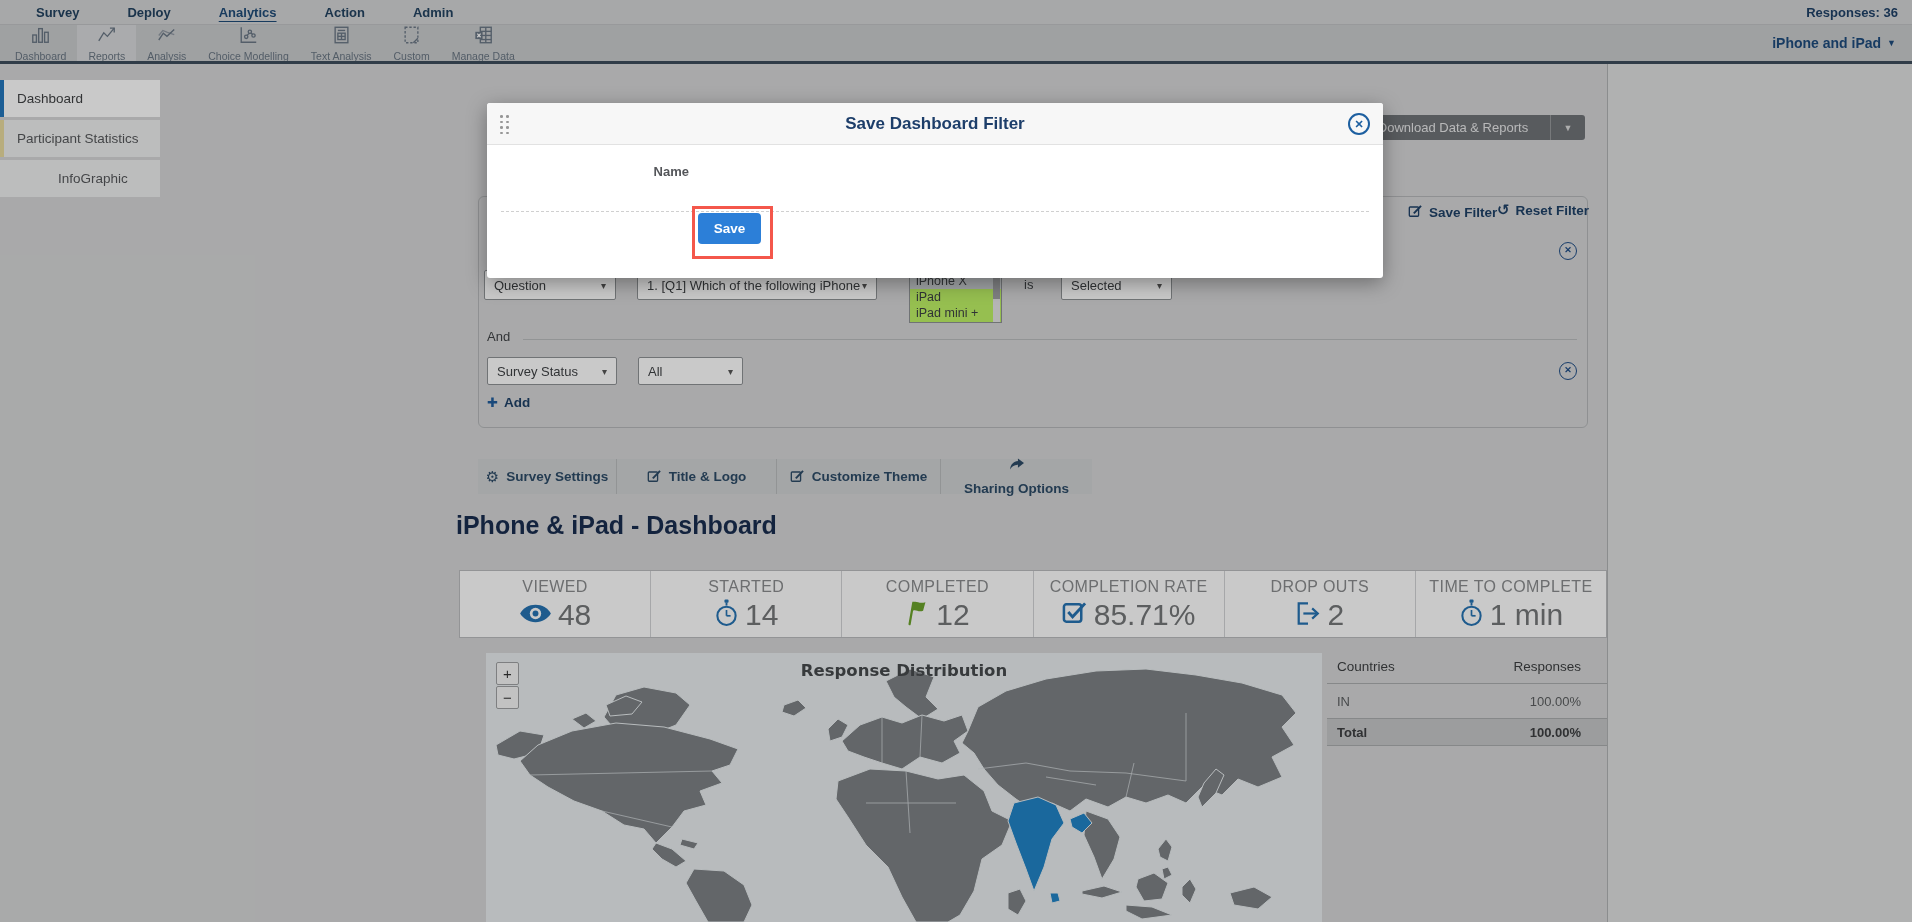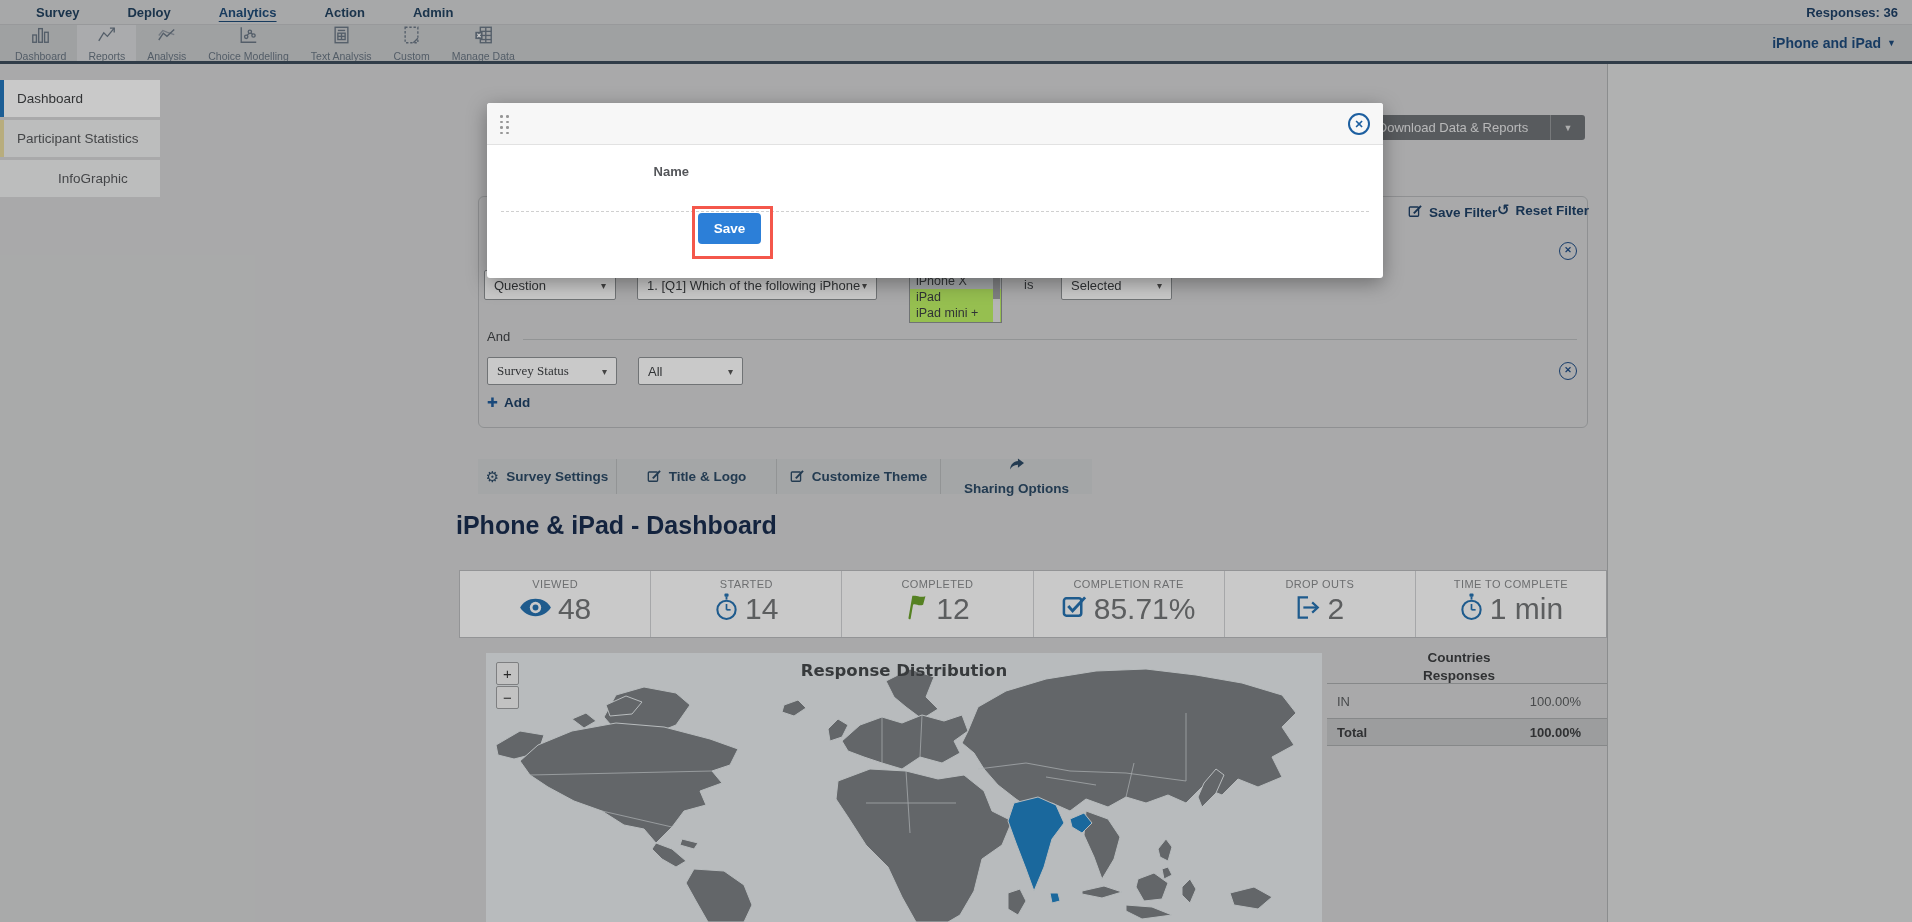--- a/index.html
+++ b/index.html
@@ -42,31 +42,31 @@
   .uic{font-family:"DejaVu Sans",sans-serif;font-style:normal;}
   
   #tabs{left:478px;top:459px;height:35px;display:flex;background:#d0d2d4;}
   .tab{display:flex;align-items:center;justify-content:center;gap:7px;font-size:13.5px;font-weight:bold;color:#2b4a66;border-right:1px solid #b9bbbd;cursor:pointer;box-sizing:border-box;}
   .tab:last-child{border-right:none;flex-direction:column;}
   
   #page-title{left:456px;top:511px;font-size:25px;font-weight:800;color:#172b4d;}
   #stats{left:459px;top:570px;width:1148px;height:68px;background:#ffffff;border:1px solid #babcbe;box-sizing:border-box;display:flex;}
   .stat{flex:1;border-right:1px solid #d2d4d6;display:flex;flex-direction:column;align-items:center;padding-top:7px;box-sizing:border-box;}
   .stat:last-child{border-right:none;}
-  .stat .slabel{font-size:11px;color:#898b8d;letter-spacing:.4px;}
+  .stat .slabel{font-size:16px;color:#898b8d;letter-spacing:.4px;}
   .stat .srow{display:flex;align-items:center;gap:6px;margin-top:2px;}
   .stat .sval{font-size:30px;color:#747678;}
   
   #map-panel{left:486px;top:653px;width:836px;height:269px;background:#e9eef0;overflow:hidden;}
   #map-title{left:0;right:0;top:8px;text-align:center;font-family:"DejaVu Sans",sans-serif;font-size:16.5px;font-weight:bold;color:#45484b;}
   .zbtn{left:10px;width:23px;height:23px;background:#f6f6f6;border:1px solid #9fa1a3;border-radius:2px;font-size:15px;color:#333;text-align:center;line-height:21px;box-sizing:border-box;cursor:pointer;}
   
   #ctable{left:1327px;top:650px;width:280px;}
   .trow{display:flex;justify-content:space-between;align-items:center;padding:0 26px 0 10px;}
-  .thead{height:33px;font-size:13.5px;font-weight:bold;color:#3b3d3f;flex-direction:column;}
+  .thead{height:33px;font-size:13.5px;font-weight:normal;color:#3b3d3f;}
   .tdata{height:34px;font-size:13px;color:#5a5c5e;}
   .ttotal{height:26px;font-size:13px;font-weight:bold;color:#3b3d3f;background:rgba(0,0,0,0.07);}
   .tline{height:1px;background:#aaacae;}
   
   #dl-btn{left:1356px;top:115px;width:229px;height:25px;background:#6f7276;border-radius:3px;display:flex;align-items:center;z-index:10;cursor:pointer;}
   #dl-btn .main{flex:1;text-align:center;font-size:13px;color:#e9eaeb;}
   #dl-btn .sep{width:1px;height:100%;background:rgba(255,255,255,.28);}
   #dl-btn .car{width:34px;text-align:center;font-size:9px;color:#dcdddd;}
   
   #overlay{left:0;top:0;width:1912px;height:922px;background:rgba(8,8,8,0.22);z-index:40;}
@@ -215,21 +215,21 @@
   <span class="abs flabel" style="left:1024px;top:277px;">is</span>
   <div class="sel abs" style="left:1061px;top:270px;width:111px;">
     <span>Selected</span>
     <span class="caret">▾</span>
   </div>
   <div class="circx abs" style="left:1559px;top:242px;">✕</div>
 
   <span class="abs flabel" style="left:487px;top:329px;">And</span>
   <div id="and-line" class="abs"></div>
 
-  <div class="sel abs" style="left:487px;top:357px;width:130px;height:28px;font-family:Liberation Serif, serif;">
+  <div class="sel abs" style="left:487px;top:357px;width:130px;height:28px;">
     <span>Survey Status</span>
     <span class="caret">▾</span>
   </div>
   <div class="sel abs" style="left:638px;top:357px;width:105px;height:28px;">
     <span>All</span>
     <span class="caret">▾</span>
   </div>
   <div class="circx abs" style="left:1559px;top:362px;">✕</div>
 
   <div class="abs link" style="left:487px;top:395px;">
@@ -409,20 +409,21 @@
   <div id="dl-btn" class="abs">
     <span class="main">Download Data &amp; Reports</span>
     <span class="sep"></span>
     <span class="car">▼</span>
   </div>
 
   <div id="overlay" class="abs"></div>
 
   <div id="modal" class="abs">
     <div id="modal-header" class="abs"></div>
+    <div id="modal-title" class="abs">Save Dashboard Filter</div>
     <div id="drag-handle" class="abs">
       <i></i>
         <i></i>
         <i></i>
         <i></i>
         <i></i>
         <i></i>
         <i></i>
         <i></i>
     </div>

